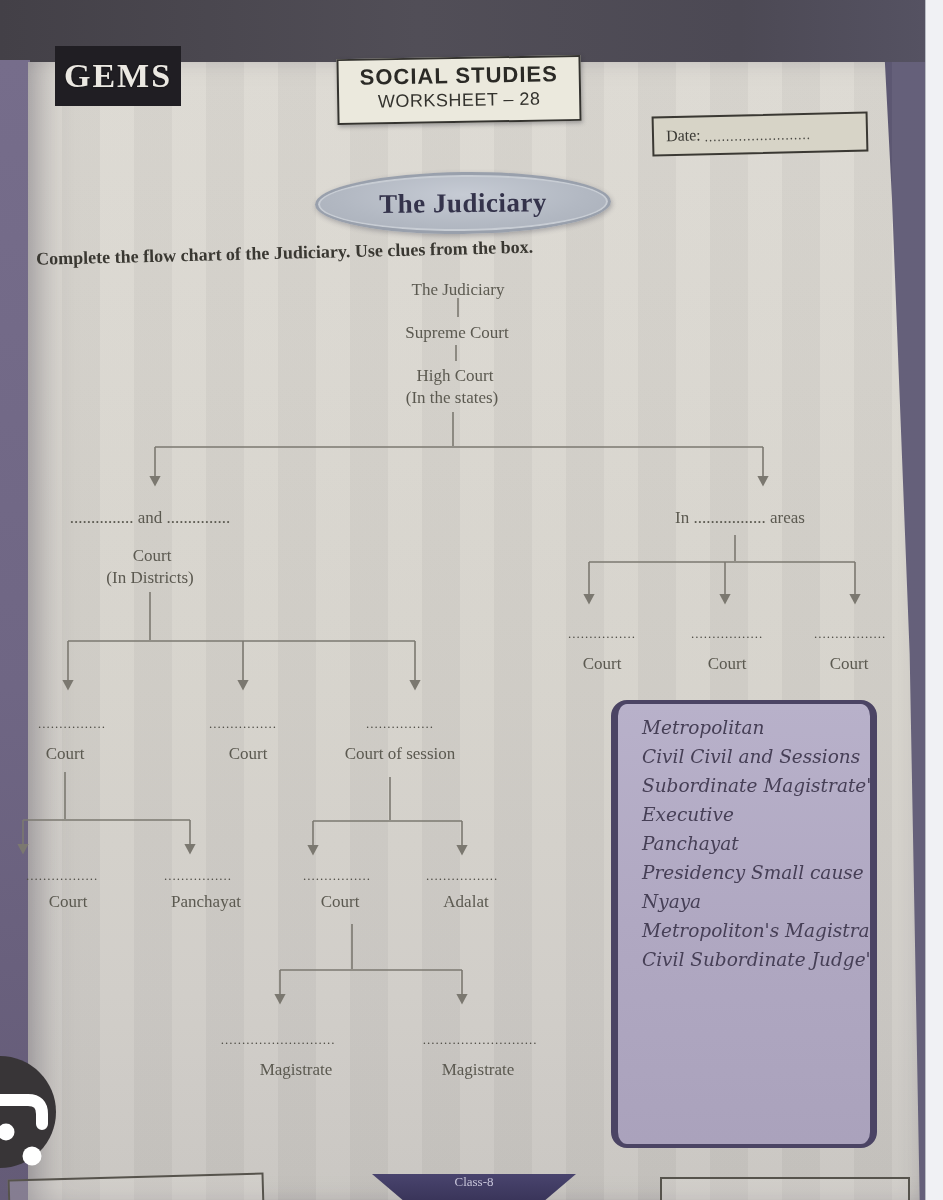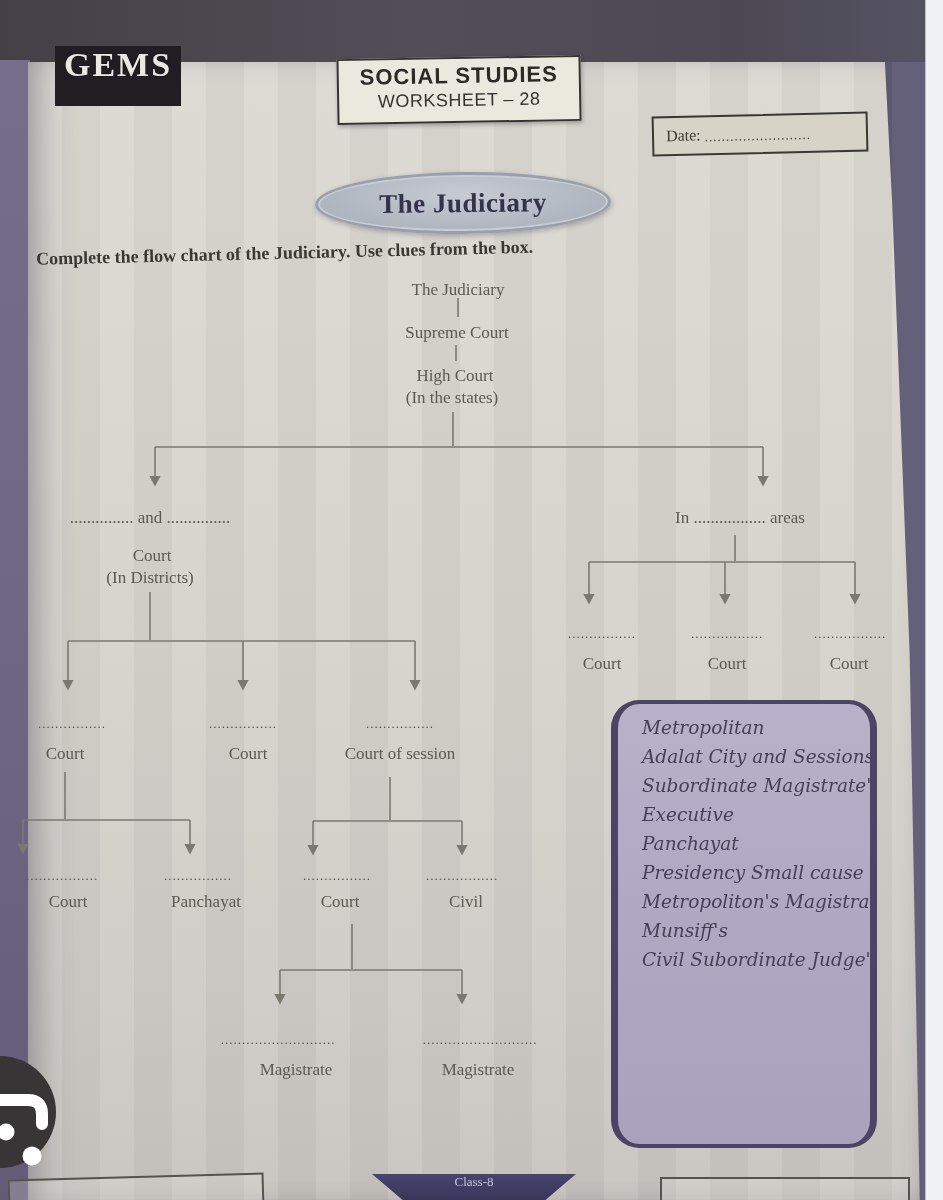--- a/index.html
+++ b/index.html
@@ -18,21 +18,21 @@
   #paper-stripes{left:28px;top:62px;width:897px;height:1138px;
     background:repeating-linear-gradient(90deg,rgba(255,255,255,.045) 0 34px,rgba(40,40,55,.035) 34px 72px);
     pointer-events:none;}
   #right-wedge{left:866px;top:62px;width:59px;height:1138px;background:#5e5974;
     clip-path:polygon(32% 0,100% 0,100% 100%,91% 100%,74% 52%,44% 12%);}
   #right-light-strip{left:925px;top:0;width:18px;height:1200px;background:#f0f1f4;
     border-left:1px solid #b9bcc3;}
 
   
   #brand-box{left:55px;top:46px;width:126px;height:60px;background:#201e23;
-    display:flex;justify-content:center;}
+    display:flex;align-items:center;justify-content:center;}
   #brand-box span{color:#ebe8e2;font-weight:bold;font-size:34px;letter-spacing:2px;
     font-family:"Liberation Serif",serif;text-shadow:0 0 2px rgba(0,0,0,.6);}
   #subject-box{left:337px;top:57px;width:240px;height:62px;background:#ebe9dd;
     border:2px solid #34332f;transform:rotate(-1deg);text-align:center;
     box-shadow:1px 2px 4px rgba(40,40,50,.35);}
   #subject-box .l1{font-family:"Liberation Sans",sans-serif;font-weight:bold;
     font-size:22px;color:#2b2a26;letter-spacing:1px;margin-top:4px;}
   #subject-box .l2{font-family:"Liberation Sans",sans-serif;font-size:18px;
     color:#34332e;letter-spacing:.5px;margin-top:1px;}
   #date-box{left:652px;top:114px;width:216px;height:40px;background:#d7d4c7;
@@ -53,21 +53,21 @@
   .fnode{position:absolute;transform:translateX(-50%);font-size:17px;color:#5b5950;
     white-space:nowrap;font-family:"Liberation Serif",serif;}
   .dots{position:absolute;transform:translateX(-50%);font-size:13px;color:#504e47;
     letter-spacing:1px;white-space:nowrap;}
   #flow-lines{left:0;top:0;width:943px;height:1200px;pointer-events:none;}
 
   
   #clue-box{left:611px;top:700px;width:266px;height:448px;box-sizing:border-box;
     background:linear-gradient(180deg,#b8b1ca 0%,#b0a8c2 50%,#aaa2bc 100%);
     border:4px solid #4b4464;border-left-width:7px;border-right-width:7px;
-    border-radius:28px;padding:9px 10px 6px 24px;overflow:hidden;}
+    border-radius:16px;padding:9px 10px 6px 24px;overflow:hidden;}
   .clue-item{font-family:"DejaVu Serif",serif;font-style:italic;font-size:18.5px;
     line-height:29px;color:#463f56;white-space:nowrap;}
 
   
   #class-banner{left:372px;top:1174px;width:204px;height:26px;
     background:linear-gradient(180deg,#49446e,#3a355a);
     clip-path:polygon(0 0,100% 0,85% 100%,15% 100%);
     display:flex;align-items:flex-start;justify-content:center;}
   #class-banner span{color:#c7c4d9;font-size:13px;margin-top:0;
     font-family:"Liberation Serif",serif;}
@@ -163,43 +163,43 @@
   <div class="fnode" style="left:400px;top:744px">Court of session</div>
 
   <div class="dots" style="left:62px;top:868px">.................</div>
   <div class="fnode" style="left:68px;top:892px">Court</div>
   <div class="dots" style="left:198px;top:868px">................</div>
   <div class="fnode" style="left:206px;top:892px">Panchayat</div>
 
   <div class="dots" style="left:337px;top:868px">................</div>
   <div class="fnode" style="left:340px;top:892px">Court</div>
   <div class="dots" style="left:462px;top:868px">.................</div>
-  <div class="fnode" style="left:466px;top:892px">Civil</div>
+  <div class="fnode" style="left:466px;top:892px">Adalat</div>
 
   <div class="dots" style="left:278px;top:1032px">...........................</div>
   <div class="fnode" style="left:296px;top:1060px">Magistrate</div>
   <div class="dots" style="left:480px;top:1032px">...........................</div>
   <div class="fnode" style="left:478px;top:1060px">Magistrate</div>
 
   <div class="dots" style="left:602px;top:626px">................</div>
   <div class="fnode" style="left:602px;top:654px">Court</div>
   <div class="dots" style="left:727px;top:626px">.................</div>
   <div class="fnode" style="left:727px;top:654px">Court</div>
   <div class="dots" style="left:850px;top:626px">.................</div>
   <div class="fnode" style="left:849px;top:654px">Court</div>
 
   <div class="abs" id="clue-box">
     <div class="clue-item">Metropolitan</div>
-    <div class="clue-item">Adalat City and Sessions</div>
+    <div class="clue-item">Civil Civil and Sessions</div>
     <div class="clue-item">Subordinate Magistrate's</div>
     <div class="clue-item">Executive</div>
     <div class="clue-item">Panchayat</div>
     <div class="clue-item">Presidency Small cause</div>
+    <div class="clue-item">Nyaya</div>
     <div class="clue-item">Metropoliton's Magistrate's</div>
-    <div class="clue-item">Munsiff's</div>
     <div class="clue-item">Civil Subordinate Judge's</div>
   </div>
 
   <div class="footer-box" id="footer-box-left"></div>
   <div class="footer-box" id="footer-box-right"></div>
   <div class="abs" id="class-banner">
     <span>Class-8</span>
   </div>
 
   <div class="abs" id="lens-btn">

